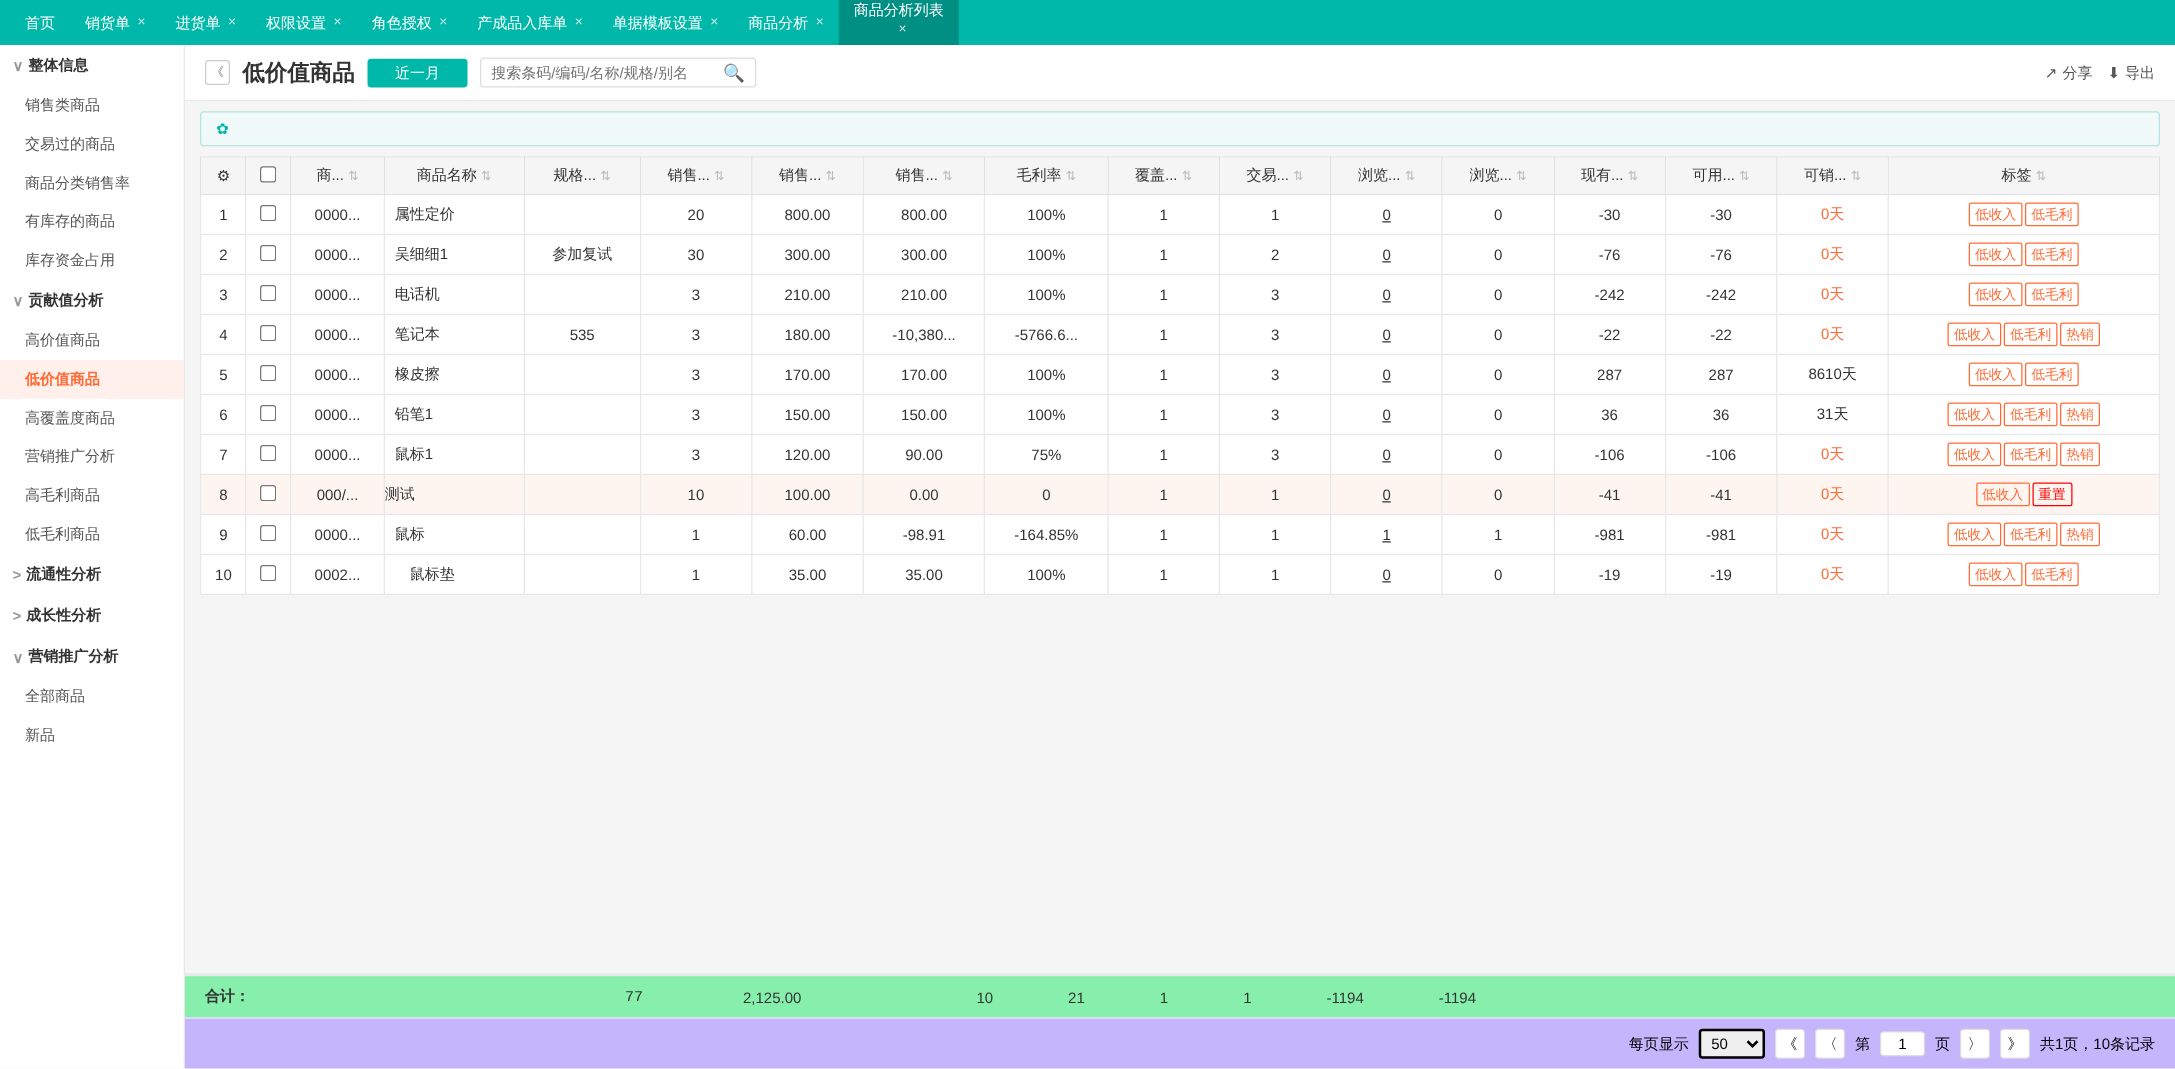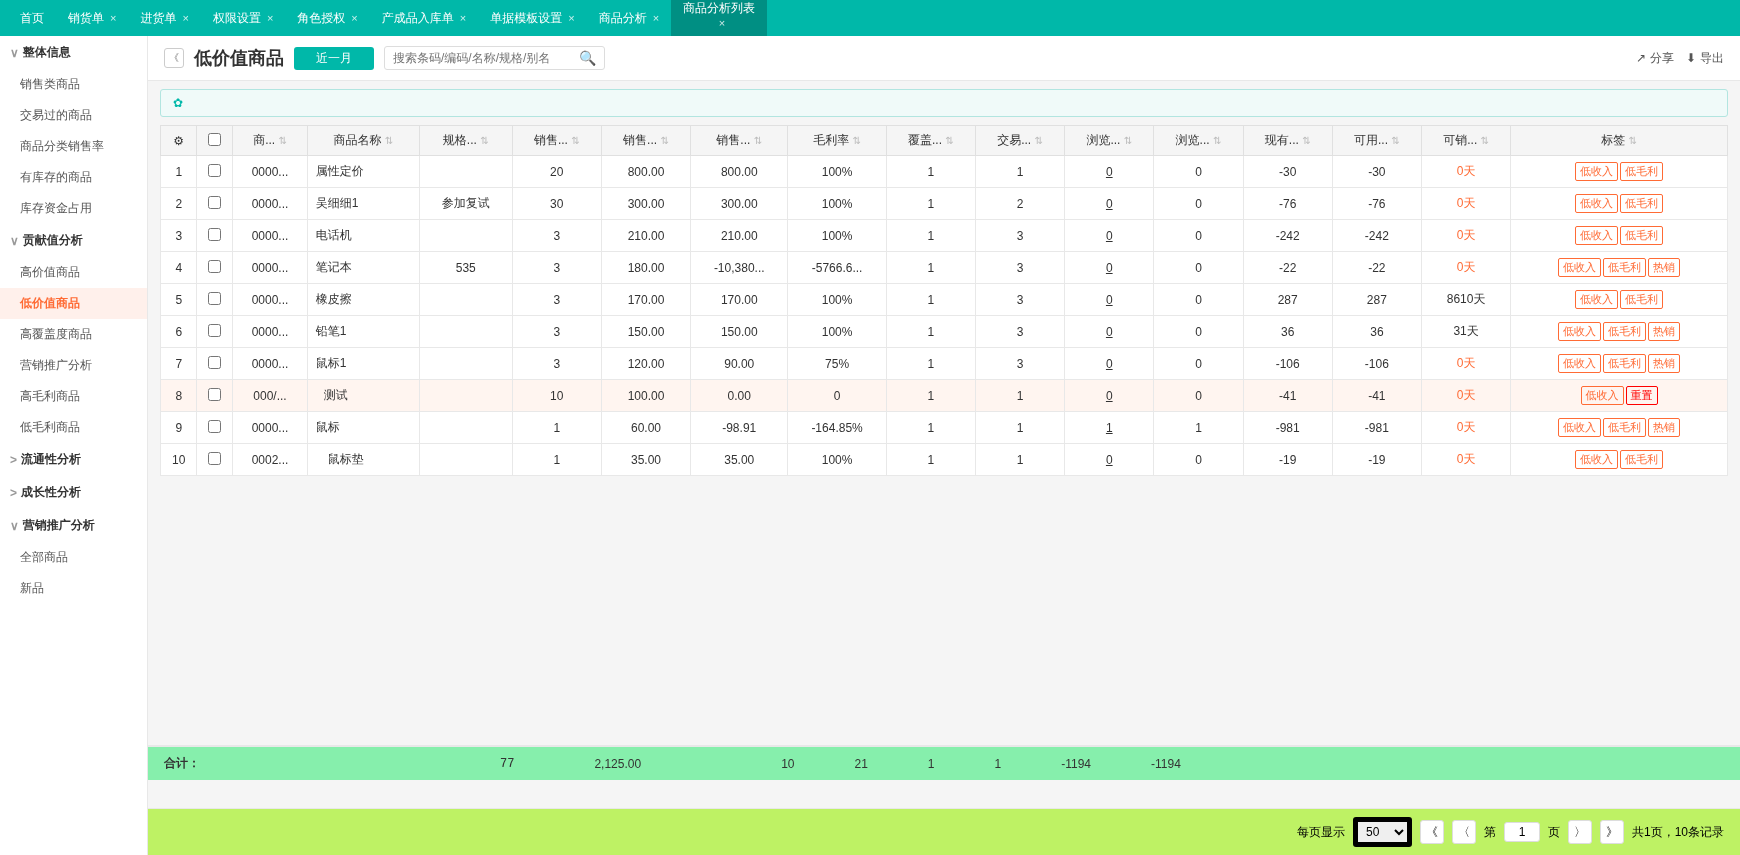--- a/index.html
+++ b/index.html
@@ -207,27 +207,26 @@
     .total-label { color: #333; font-weight: bold; margin-right: 20px; }
     .total-values { display: flex; gap: 60px; color: #333; }
 
     
     .pagination {
       display: flex;
       align-items: center;
       justify-content: flex-end;
       padding: 8px 16px;
       gap: 8px;
-      background: #bef264;
+      background: #c4b5fd;
       border-top: 1px solid #e8e8e8;
       font-size: 12px;
-      margin-top: 28px;
     }
     .page-size-select {
-      border: 5px solid #000000;
+      border: 2px solid #000000;
       border-radius: 3px;
       padding: 2px 4px;
       font-size: 12px;
     }
     .page-btn {
       width: 24px;
       height: 24px;
       border: 1px solid #ddd;
       border-radius: 3px;
       background: #fff;
@@ -515,21 +514,21 @@
       <td>0</td>
       <td>-106</td>
       <td>-106</td>
       <td class="zero-days">0天</td>
       <td><span class="tag tag-orange">低收入</span><span class="tag tag-orange">低毛利</span><span class="tag tag-orange">热销</span></td>
     </tr>
             <tr class="highlight">
       <td>8</td>
       <td><input type="checkbox" style=""></td>
       <td>000/...</td>
-      <td style="text-align:left;padding-left:16px;">测试</td>
+      <td style="text-align:left;padding-left:0;">测试</td>
       <td></td>
       <td>10</td>
       <td>100.00</td>
       <td>0.00</td>
       <td>0</td>
       <td>1</td>
       <td>1</td>
       <td><span class="underline">0</span></td>
       <td>0</td>
       <td>-41</td>

